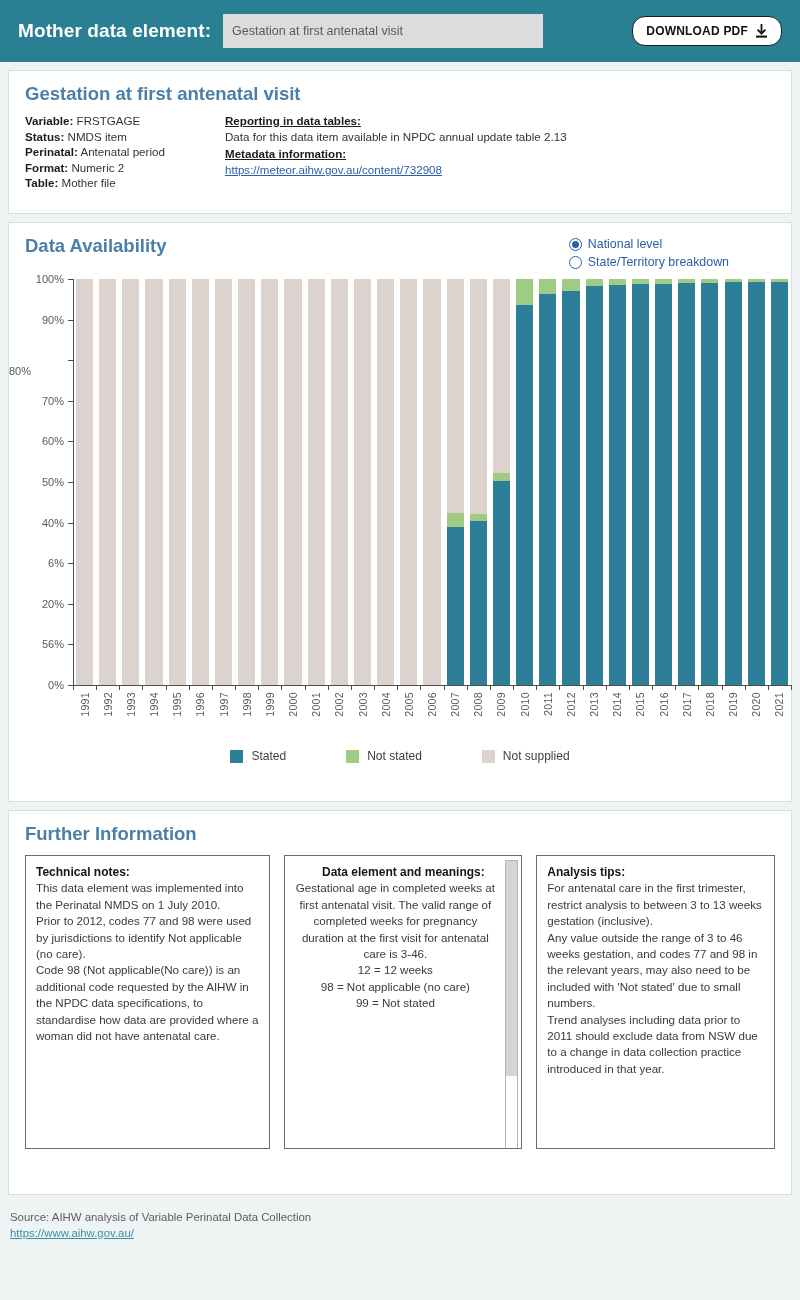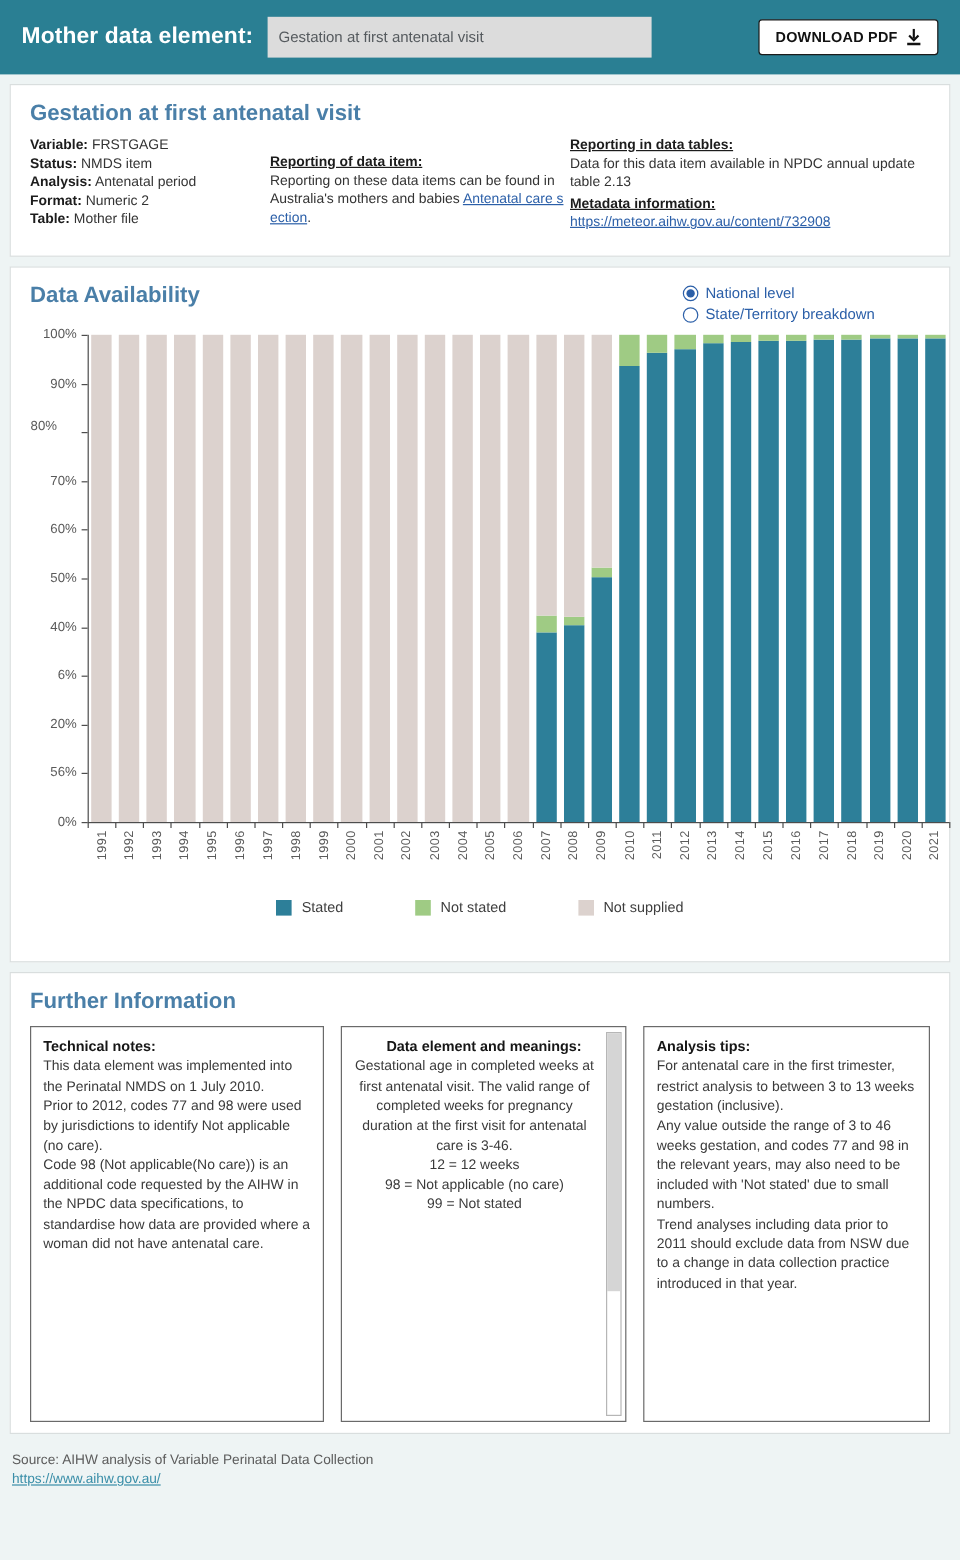--- a/index.html
+++ b/index.html
@@ -41,21 +41,21 @@
     color: #555a5e;
     font-size: 12.5px;
     font-family: "Liberation Sans", sans-serif;
     padding: 0 9px;
     box-sizing: border-box;
   }
   .download-btn {
     margin-left: auto;
     background: #ffffff;
     border: 1.6px solid #1b1b1b;
-    border-radius: 3px;
+    border-radius: 13px;
     height: 30px;
     display: flex;
     align-items: center;
     gap: 7px;
     padding: 0 13px;
     cursor: pointer;
     box-sizing: border-box;
   }
   .download-btn span.lbl {
     font-size: 12px;
@@ -198,21 +198,21 @@
   
   #further-card { height: 385px; position: relative; }
   .notes-row {
     display: flex;
     gap: 14px;
     padding: 4px 16px 0 16px;
     box-sizing: border-box;
   }
   .note-box {
     border: 1px solid #6a6a6a;
-    height: 330px;
+    height: 294px;
     padding: 8px 9px 8px 10px;
     font-size: 11.6px;
     line-height: 16.4px;
     color: #3a3a3a;
     box-sizing: border-box;
     position: relative;
     overflow: hidden;
   }
   .note-box b { color: #161616; font-size: 12px; }
   .note-a { width: 254px; }
@@ -267,37 +267,33 @@
     <div class="col-a">
       <div>
         <b>Variable:</b>
         <span>FRSTGAGE</span>
       </div>
       <div>
         <b>Status:</b>
         <span>NMDS item</span>
       </div>
       <div>
-        <b>Analysis:</b>
+        <b>Perinatal:</b>
         <span>Antenatal period</span>
       </div>
       <div>
         <b>Format:</b>
         <span>Numeric 2</span>
       </div>
       <div>
         <b>Table:</b>
         <span>Mother file</span>
       </div>
     </div>
 
-    <div class="col-b" style="padding-top:14px">
-      <span class="u-head">Reporting of data item:</span>
-      <span>Reporting on these data items can be found in Australia's mothers and babies </span><a class="link" href="#">Antenatal care section</a><span>.</span>
-    </div>
 
     <div class="col-c" style="padding-top:0">
       <span class="u-head">Reporting in data tables:</span>
       <span>Data for this data item available in NPDC annual update table 2.13</span>
       <span class="u-head" style="margin-top:2px">Metadata information:</span>
       <a class="link" href="#">https://meteor.aihw.gov.au/content/732908</a>
     </div>
   </div>
 </div>
 
@@ -327,21 +323,21 @@
       <div class="y-label" style="top: 340.2px; width: 55px; left: 0px; text-align: right;">6%</div>
       <div class="y-tick" style="left: 59px; top: 340.2px;"></div>
       <div class="y-label" style="top: 299.6px; width: 55px; left: 0px; text-align: right;">40%</div>
       <div class="y-tick" style="left: 59px; top: 299.6px;"></div>
       <div class="y-label" style="top: 259px; width: 55px; left: 0px; text-align: right;">50%</div>
       <div class="y-tick" style="left: 59px; top: 259px;"></div>
       <div class="y-label" style="top: 218.4px; width: 55px; left: 0px; text-align: right;">60%</div>
       <div class="y-tick" style="left: 59px; top: 218.4px;"></div>
       <div class="y-label" style="top: 177.8px; width: 55px; left: 0px; text-align: right;">70%</div>
       <div class="y-tick" style="left: 59px; top: 177.8px;"></div>
-      <div class="y-label" style="top: 132px; width: 55px; left: 0px; text-align: center;">80%</div>
+      <div class="y-label" style="top: 148px; width: 55px; left: 0px; text-align: left;">80%</div>
       <div class="y-tick" style="left: 59px; top: 137.2px;"></div>
       <div class="y-label" style="top: 96.6px; width: 55px; left: 0px; text-align: right;">90%</div>
       <div class="y-tick" style="left: 59px; top: 96.6px;"></div>
       <div class="y-label" style="top: 56px; width: 55px; left: 0px; text-align: right;">100%</div>
       <div class="y-tick" style="left: 59px; top: 56px;"></div>
       <div class="bar-col" style="left: 67.011px; top: 56px; height: 406px; width: 17.1394px;">
         <div class="seg" style="background: rgb(220, 210, 206); height: 406px; bottom: 0px;"></div>
       </div>
       <div class="x-tick" style="left: 64px; top: 462px;"></div>
       <div class="x-label" style="left: 69.5806px; top: 469px;">1991</div>

